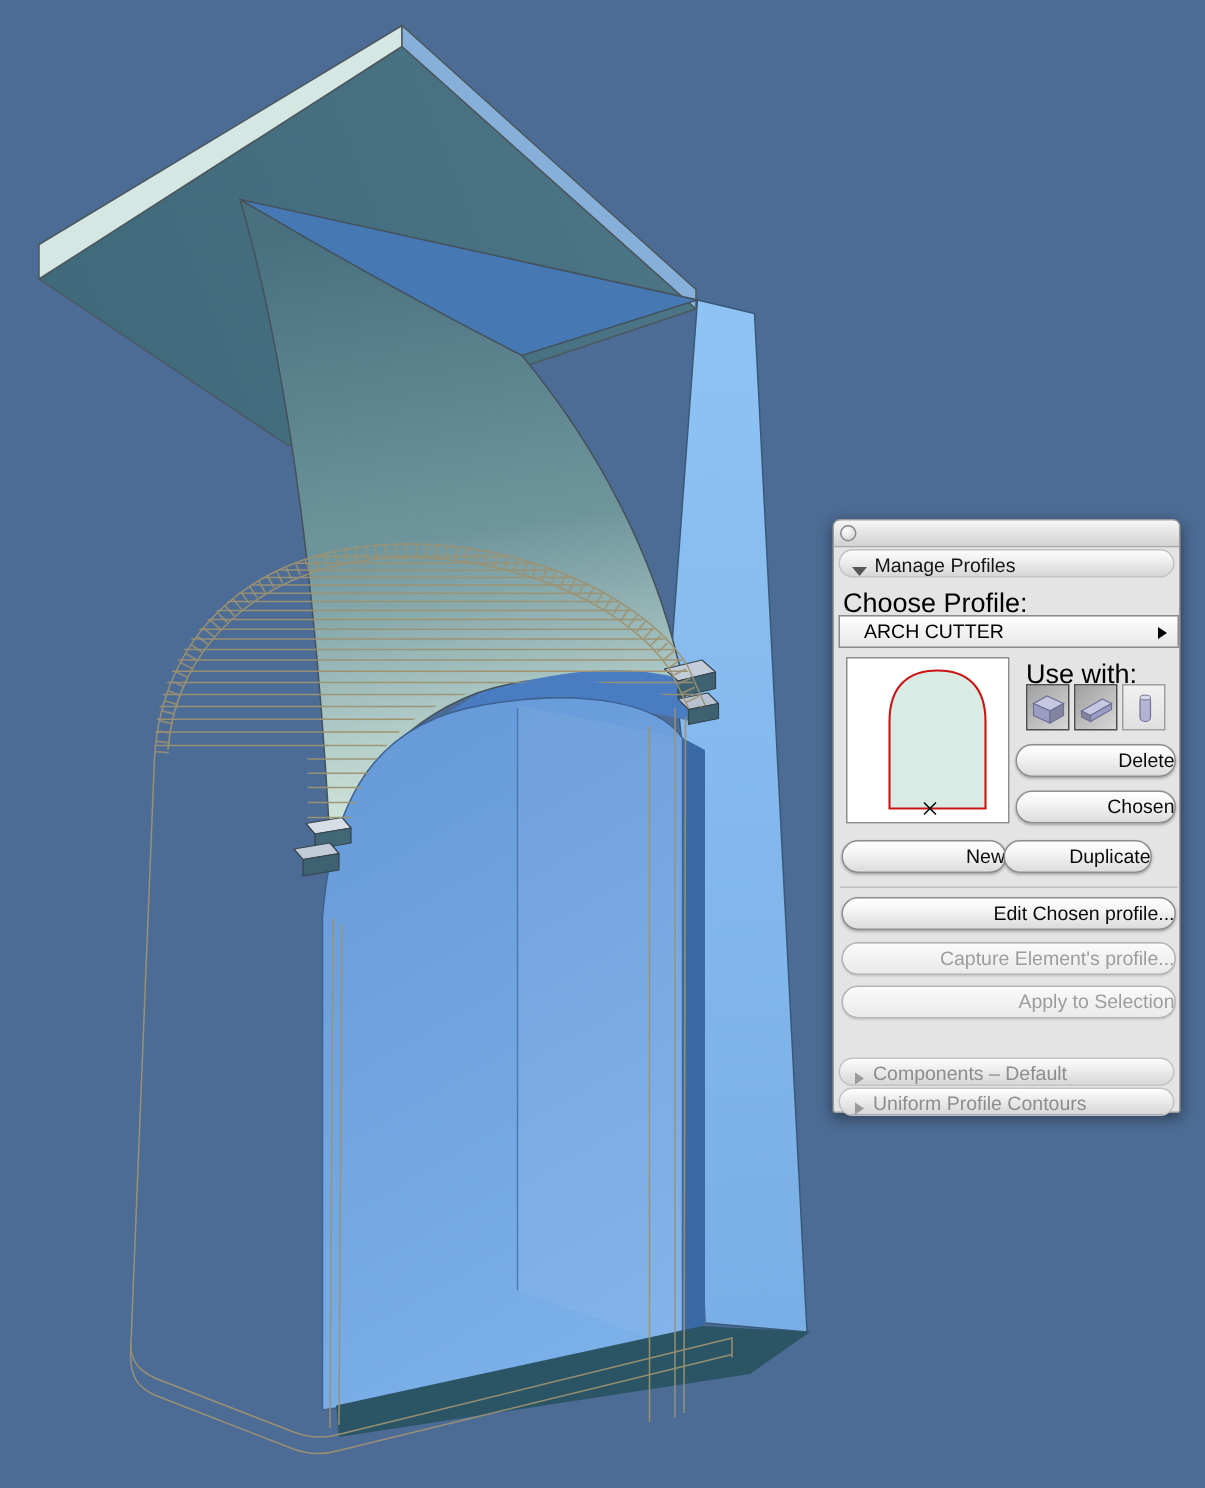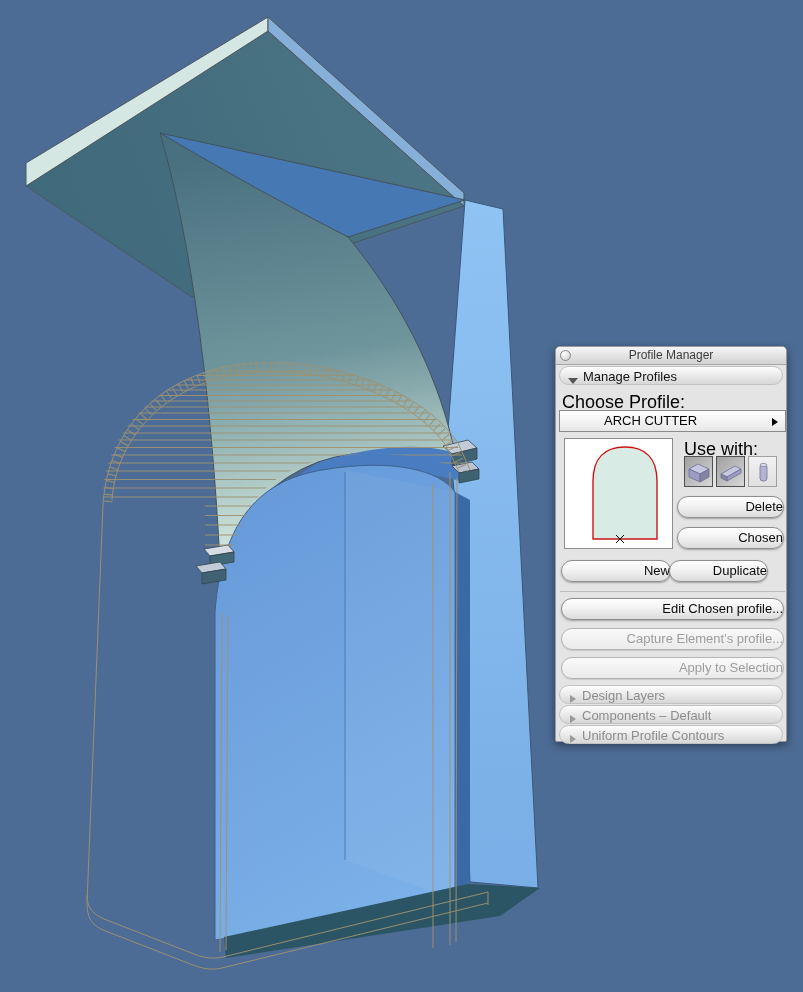--- a/index.html
+++ b/index.html
@@ -28,21 +28,21 @@
   .pill.dim{color:#8d8d8d;}
   .tri-down{width:0;height:0;border-left:5px solid transparent;border-right:5px solid transparent;
         border-top:6px solid #555;margin-right:5px;}
   .tri-right{width:0;height:0;border-top:4.5px solid transparent;border-bottom:4.5px solid transparent;
         border-left:6px solid #9a9a9a;margin-right:6px;margin-left:2px;}
 
   .lbl{position:absolute;font-size:18px;color:#000;}
 
   .dropdown{position:absolute;left:3px;top:63px;width:227px;height:22px;box-sizing:border-box;
         border:1px solid #8b8b8b;background:linear-gradient(#ffffff,#e7e7e7);
-        font-size:13px;color:#000;line-height:20px;padding-left:44px;}
+        font-size:13px;color:#000;line-height:20px;padding-left:16px;}
   .dropdown .arrow{position:absolute;right:7px;top:7px;width:0;height:0;
         border-top:4px solid transparent;border-bottom:4px solid transparent;
         border-left:6px solid #000;}
 
   .preview{position:absolute;left:8px;top:91px;width:109px;height:111px;
         background:#fff;border:1px solid #8d8d8d;box-sizing:border-box;}
 
   .iconrow{position:absolute;left:128px;top:109px;display:flex;gap:3px;}
   .iconbtn{width:29px;height:31px;box-sizing:border-box;border:1px solid #a0a0a0;
         background:linear-gradient(#f1f1f1,#e0e0e0);display:flex;align-items:center;justify-content:center;}
@@ -173,21 +173,20 @@
 
     <path d="M87,903 C87,918 92,925 103,930 L193,965 C205,970 216,970 226,967 L488,903"></path>
     <path d="M87,895 C87,908 93,914 104,919 L194,954 C206,959 217,959 227,956 L488,892 L488,905"></path>
   </g>
 </svg>
 
 <div class="palette">
 
   <div class="titlebar">
     <div class="close"></div>
-    <div class="title">Profile Manager</div>
   </div>
 
   <div class="pill" style="top:19px">
     <span class="tri-down"></span>
     <span>Manage Profiles</span>
   </div>
 
   <div class="lbl" style="left:6px;top:45px">Choose Profile:</div>
 
   <div class="dropdown">
@@ -234,24 +233,20 @@
   <div class="abtn" style="left:121px;top:180px;width:107px">Chosen</div>
   <div class="abtn" style="left:5px;top:213px;width:110px">New</div>
   <div class="abtn" style="left:113px;top:213px;width:99px">Duplicate</div>
 
   <div class="divider"></div>
 
   <div class="abtn" style="left:5px;top:251px;width:223px">Edit Chosen profile...</div>
   <div class="abtn disabled" style="left:5px;top:310px;width:223px">Apply to Selection</div>
   <div class="abtn disabled" style="left:5px;top:281px;width:223px">Capture Element's profile...</div>
 
-  <div class="pill dim" style="top:338px">
-    <span class="tri-right"></span>
-    <span>Design Layers</span>
-  </div>
   <div class="pill dim" style="top:358px">
     <span class="tri-right"></span>
     <span>Components – Default</span>
   </div>
   <div class="pill dim" style="top:378px">
     <span class="tri-right"></span>
     <span>Uniform Profile Contours</span>
   </div>
 </div>
 

